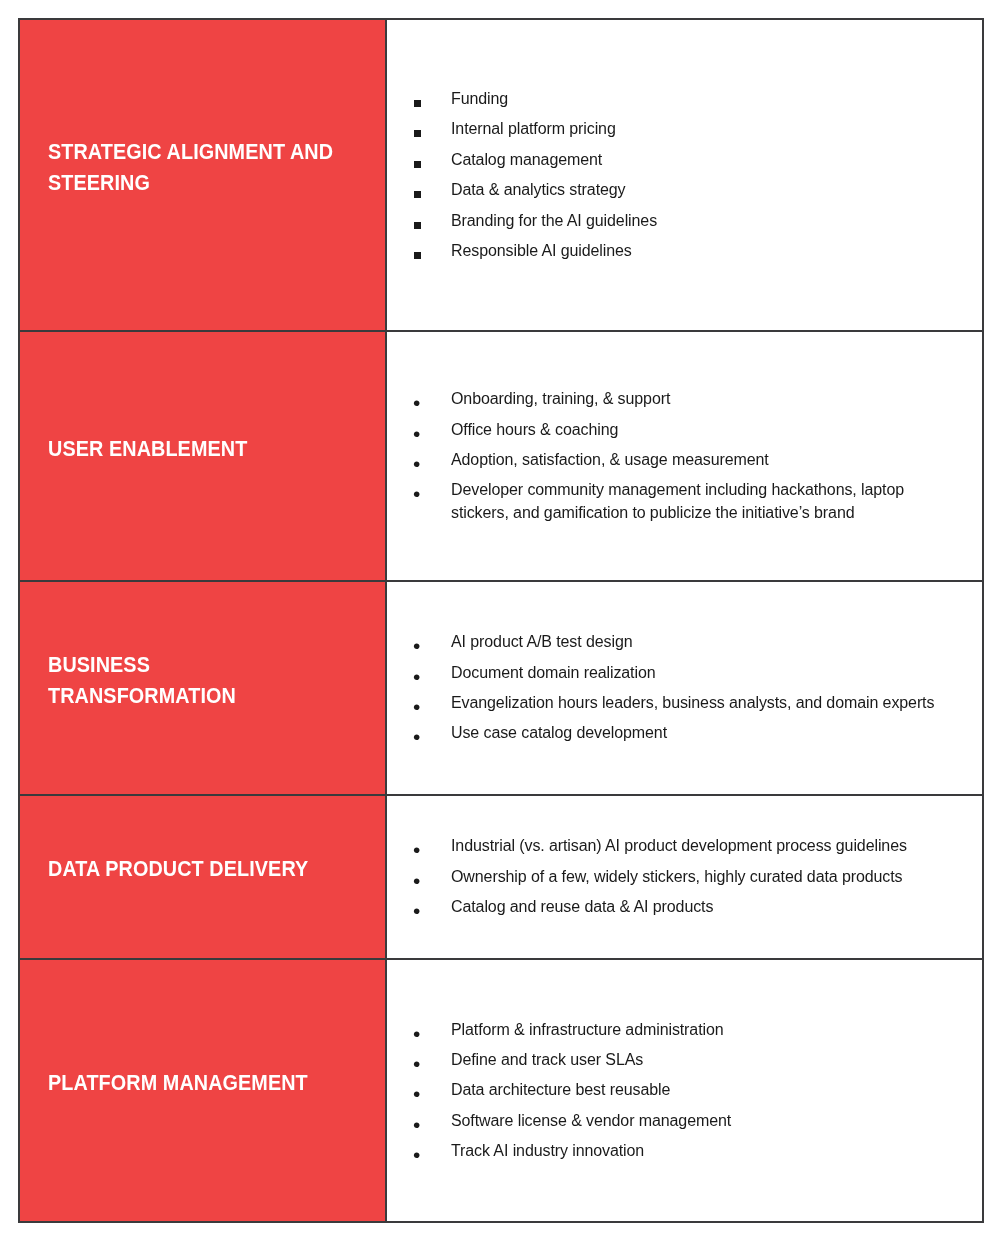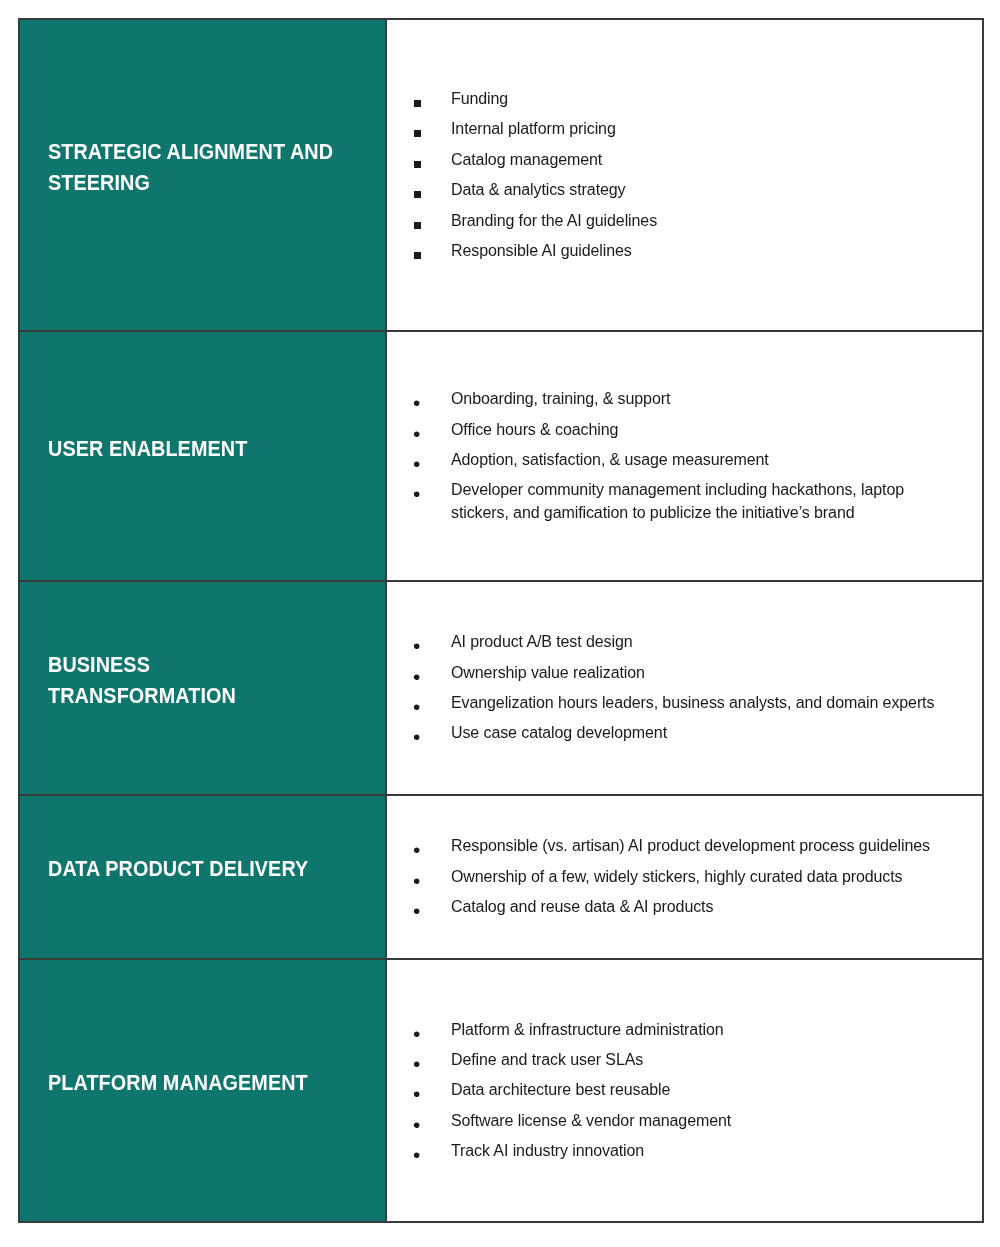--- a/index.html
+++ b/index.html
@@ -40,21 +40,21 @@
     padding: 0;
     vertical-align: middle;
     box-sizing: border-box;
   }
 
   
   col.col-category { width: 367px; }
   col.col-items    { width: 597px; }
 
   td.category-cell {
-    background: #0f766e;
+    background: #ef4444;
     padding: 0 0 16px 28px;
     vertical-align: middle;
   }
 
   .category-label {
     color: #ffffff;
     font-family: "Liberation Sans", sans-serif;
     font-weight: bold;
     font-size: 22.5px;
     line-height: 1.38;
@@ -159,34 +159,34 @@
       </tr>
 
       <tr>
         <td class="category-cell">
           <div class="category-label">BUSINESS
 TRANSFORMATION</div>
         </td>
         <td class="items-cell">
           <ul class="bullet-list bullets-round">
             <li>AI product A/B test design</li>
-            <li>Ownership value realization</li>
+            <li>Document domain realization</li>
             <li>Evangelization hours leaders, business analysts, and domain experts</li>
             <li>Use case catalog development</li>
           </ul>
         </td>
       </tr>
 
       <tr>
         <td class="category-cell">
           <div class="category-label">DATA PRODUCT DELIVERY</div>
         </td>
         <td class="items-cell">
           <ul class="bullet-list bullets-round">
-            <li>Responsible (vs. artisan) AI product development process guidelines</li>
+            <li>Industrial (vs. artisan) AI product development process guidelines</li>
             <li>Ownership of a few, widely stickers, highly curated data products</li>
             <li>Catalog and reuse data &amp; AI products</li>
           </ul>
         </td>
       </tr>
 
       <tr>
         <td class="category-cell">
           <div class="category-label">PLATFORM MANAGEMENT</div>
         </td>

